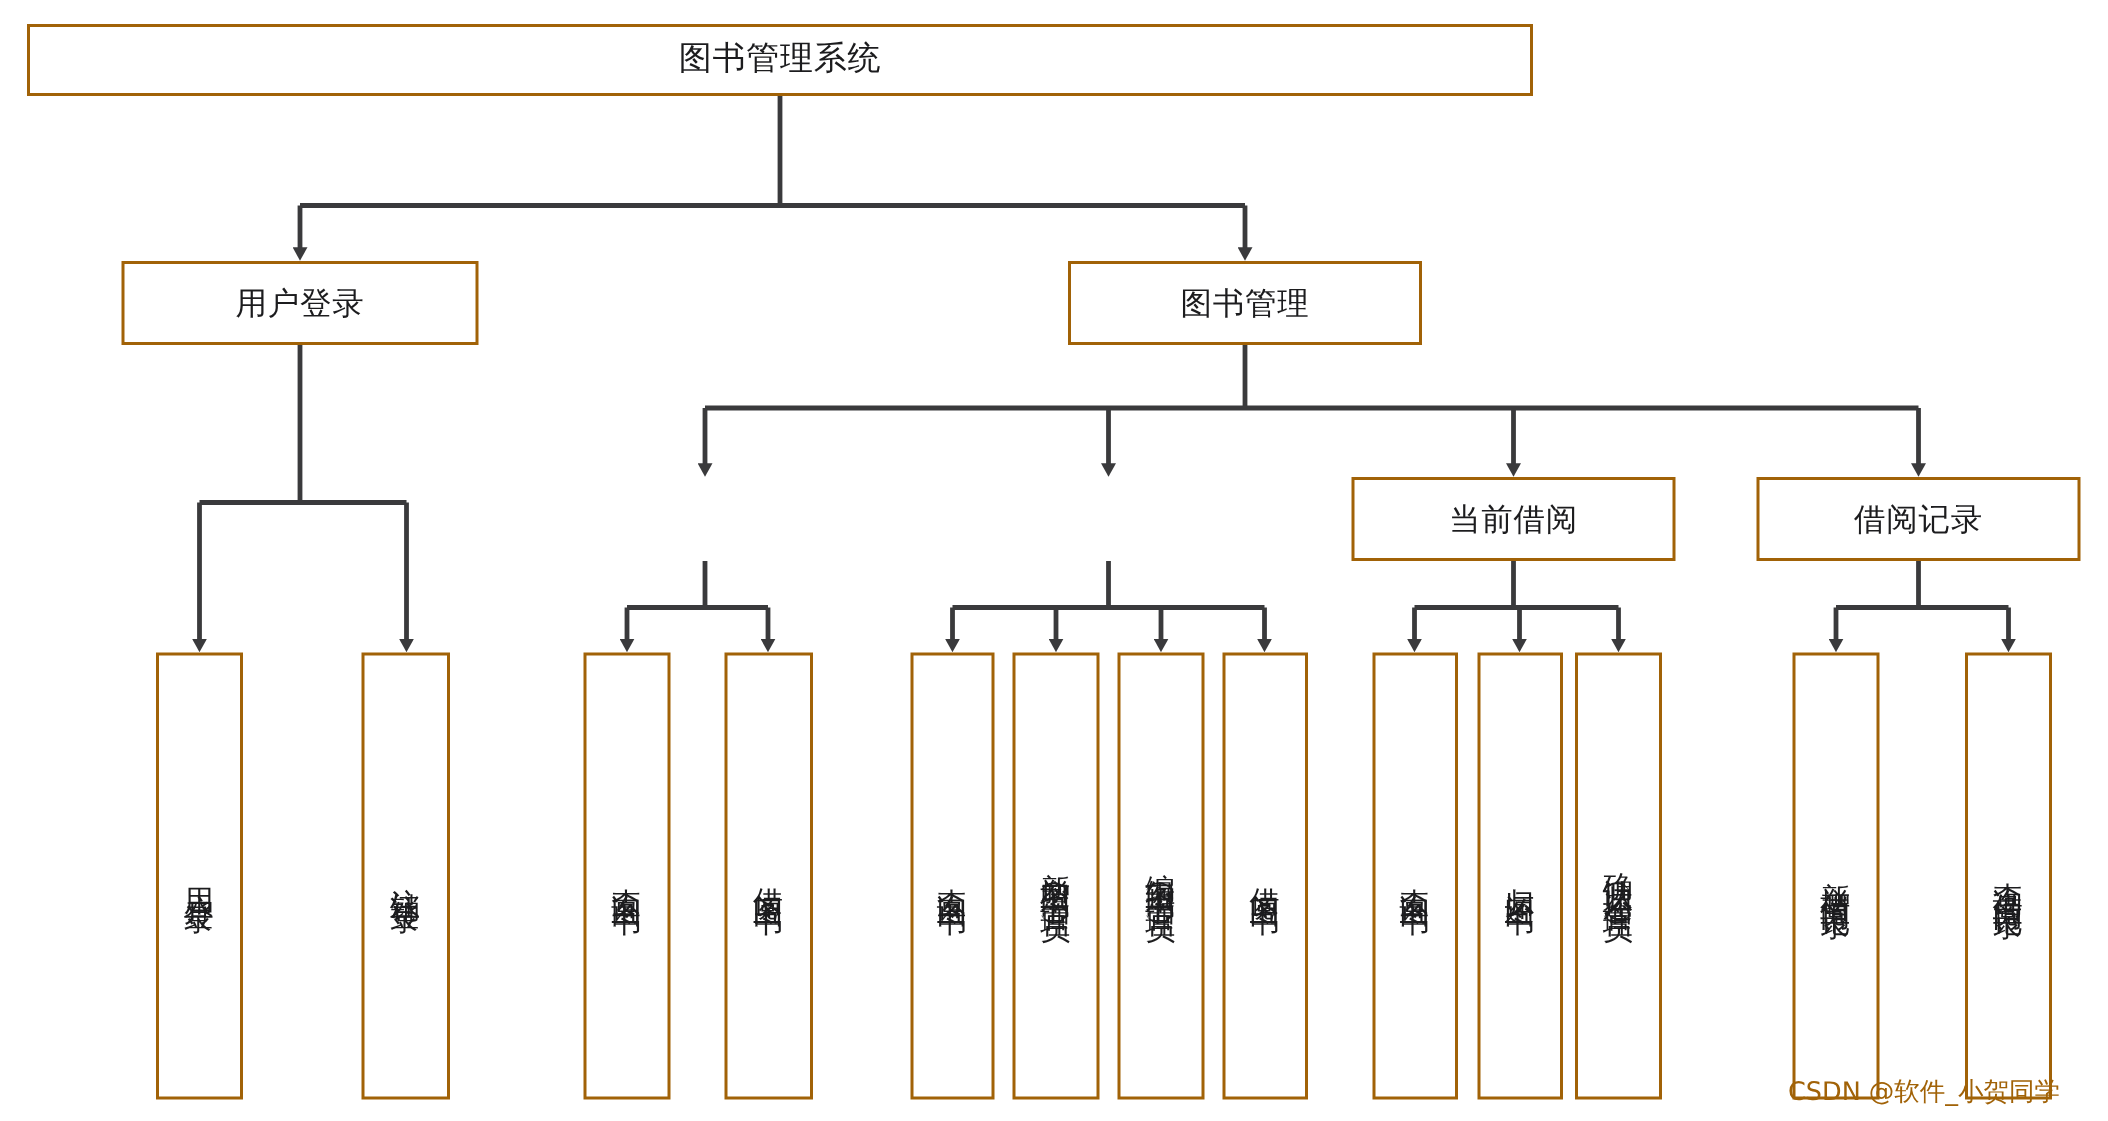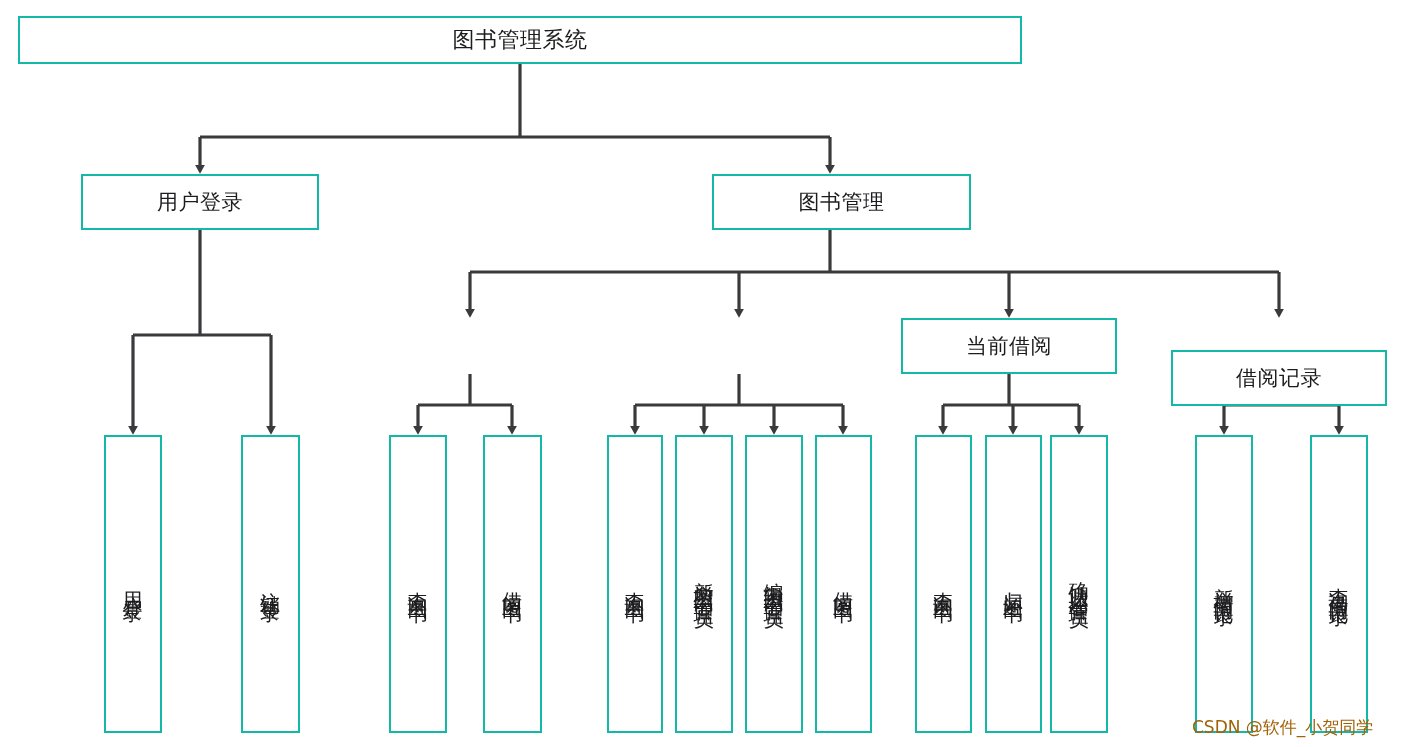--- a/index.html
+++ b/index.html
@@ -24,21 +24,21 @@
     left: 0;
     top: 0;
     width: 1405px;
     height: 747px;
     pointer-events: none;
   }
   .node {
     position: absolute;
     box-sizing: border-box;
     background: #ffffff;
-    border: 2px solid #14b8a6;
+    border: 2px solid #a16207;
     display: flex;
     align-items: center;
     justify-content: center;
     z-index: 3;
   }
   .node .label {
     display: block;
     text-align: center;
     color: #1c1c1e;
     letter-spacing: 0.5px;
@@ -133,28 +133,28 @@
     </g>
   </svg>
 
   <div class="node horiz root" style="left:18px; top:16px; width:1004px; height:48px;">
     <span class="label">图书管理系统</span>
   </div>
 
   <div class="node horiz" style="left:81px; top:174px; width:238px; height:56px;">
     <span class="label">用户登录</span>
   </div>
-  <div class="node horiz" style="left:712px; top:174px; width:259px; height:56px;">
+  <div class="node horiz" style="left:712px; top:174px; width:236px; height:56px;">
     <span class="label">图书管理</span>
   </div>
 
   <div class="node horiz" style="left:901px; top:318px; width:216px; height:56px;">
     <span class="label">当前借阅</span>
   </div>
-  <div class="node horiz" style="left:1171px; top:318px; width:216px; height:56px;margin-top:32px;">
+  <div class="node horiz" style="left:1171px; top:318px; width:216px; height:56px;">
     <span class="label">借阅记录</span>
   </div>
 
   <div class="node vert" style="left:104px; top:435px; width:58px; height:298px;">
     <span class="label">用户登录</span>
   </div>
   <div class="node vert" style="left:241px; top:435px; width:59px; height:298px;">
     <span class="label">注销登录</span>
   </div>
 

